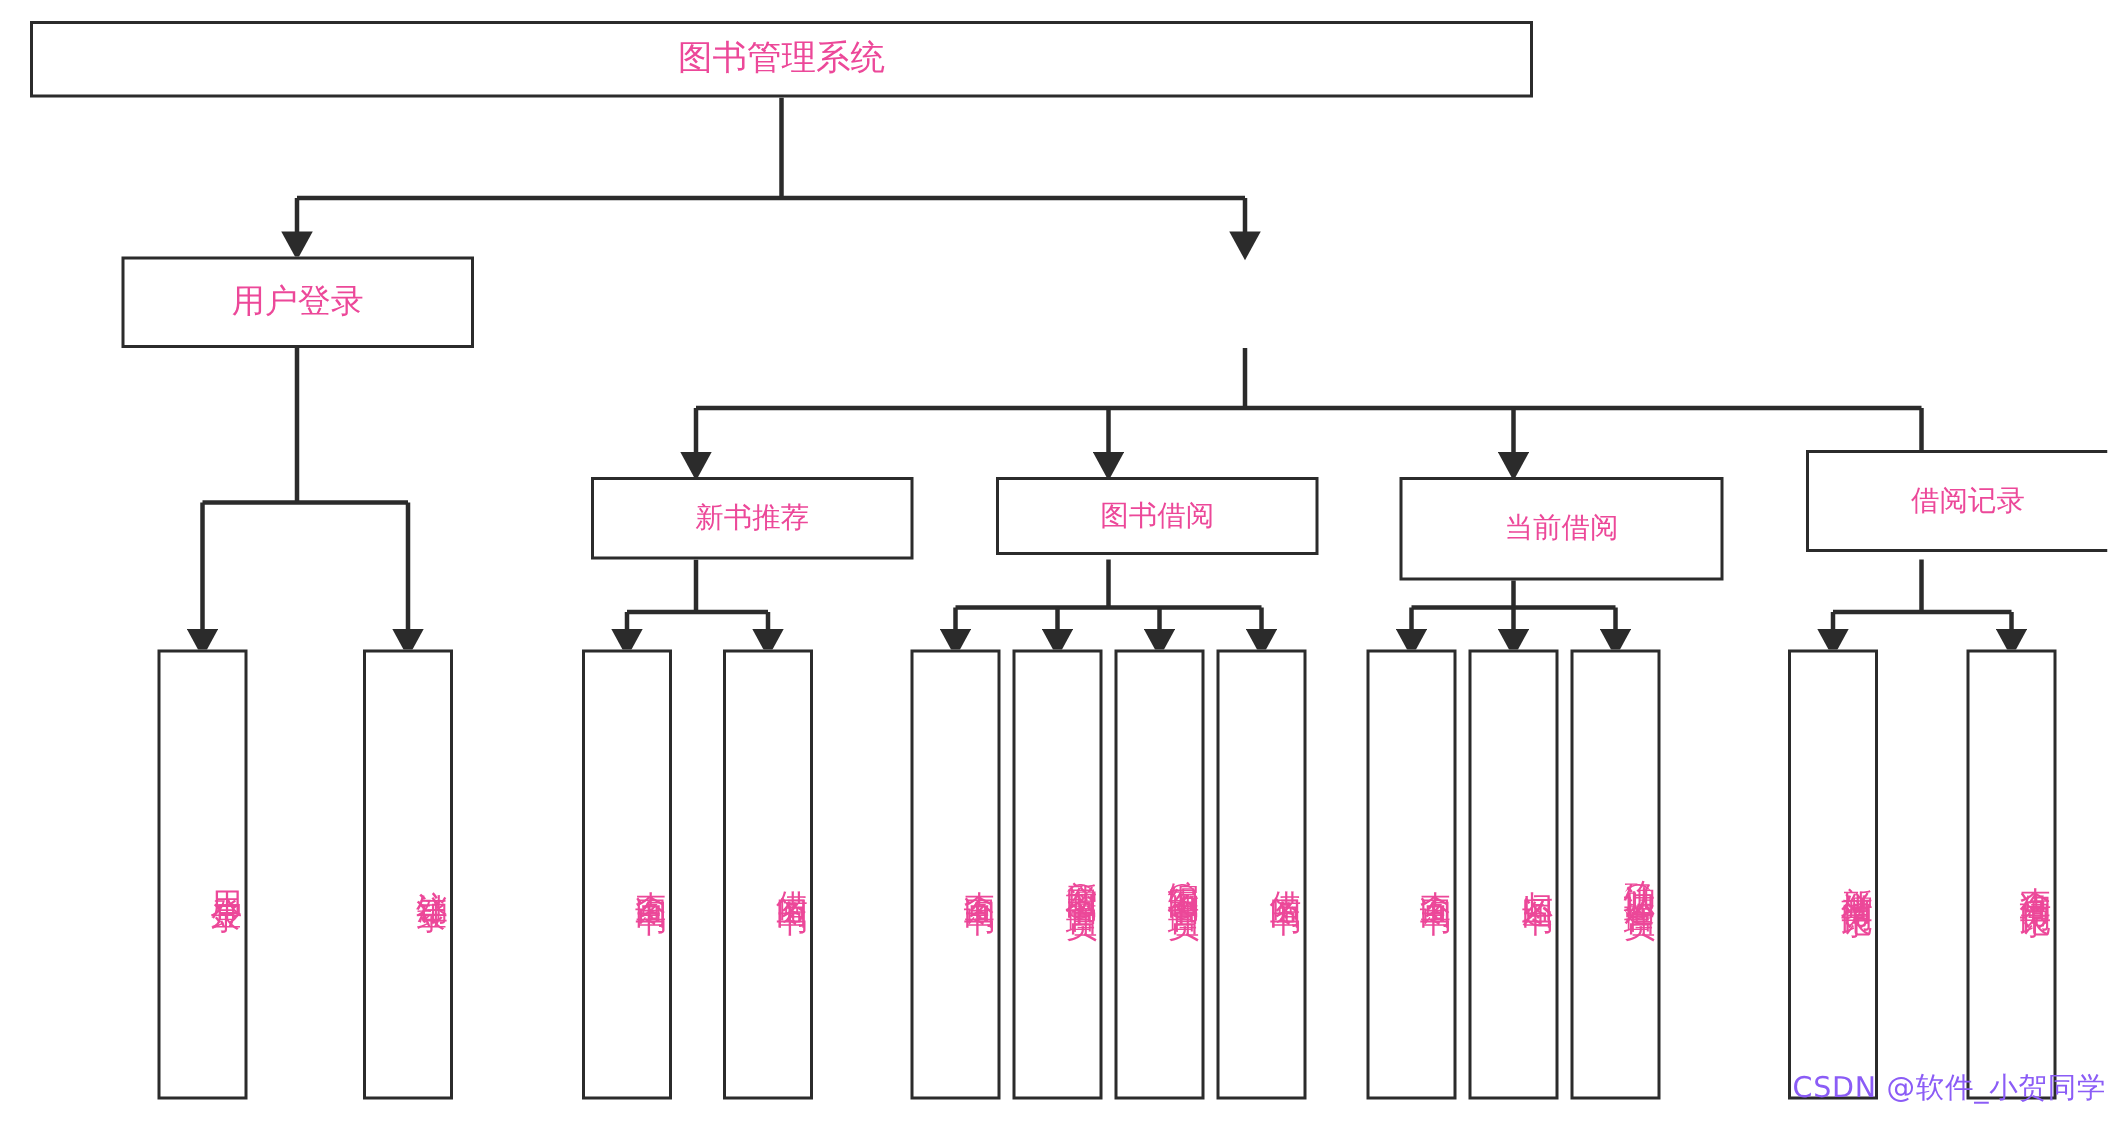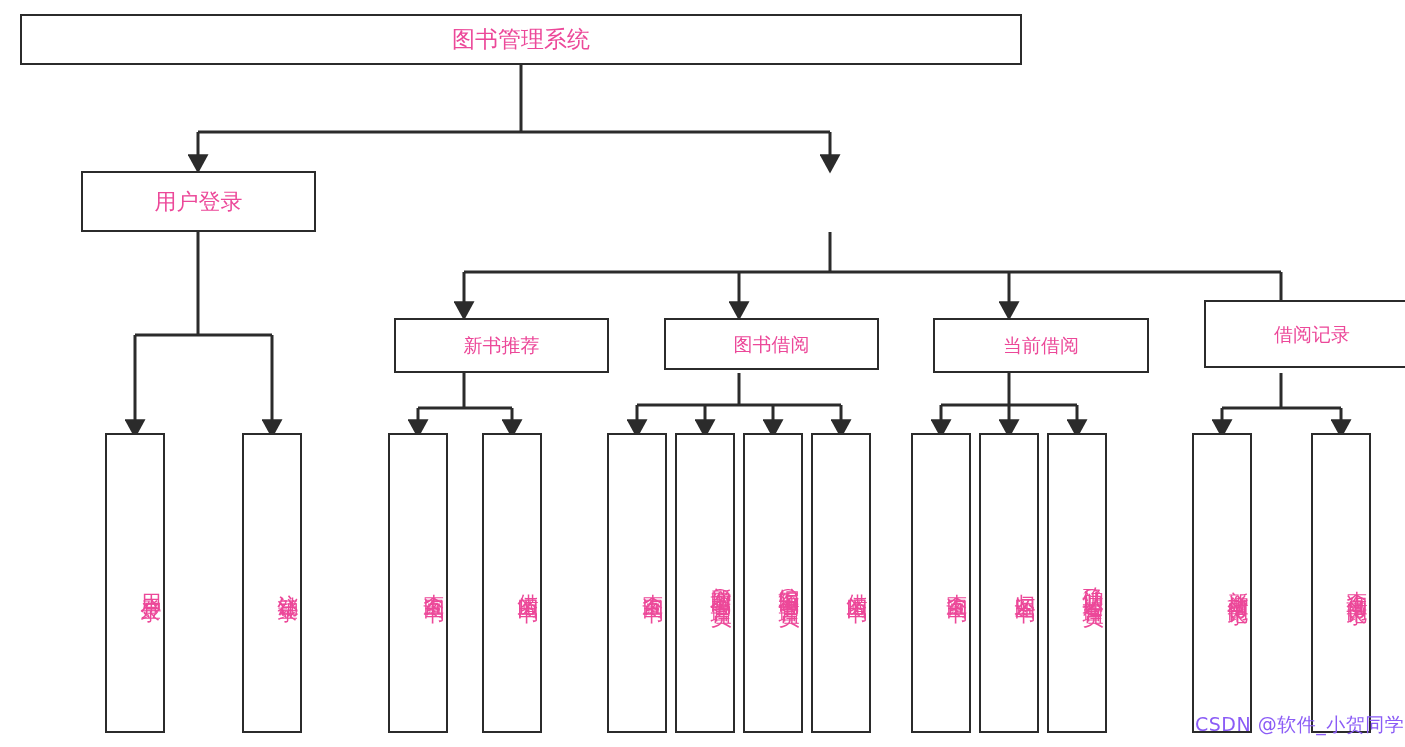--- a/index.html
+++ b/index.html
@@ -132,21 +132,21 @@
   <div class="node level-1" style="left:81px; top:171px; width:235px; height:61px;">
     <span>用户登录</span>
   </div>
 
   <div class="node level-2" style="left:362px; top:318px; width:215px; height:55px;">
     <span>新书推荐</span>
   </div>
   <div class="node level-2" style="left:632px; top:318px; width:215px; height:52px;">
     <span>图书借阅</span>
   </div>
-  <div class="node level-2" style="left:901px; top:318px; width:216px; height:55px;">
+  <div class="node level-2" style="left:901px; top:318px; width:216px; height:69px;">
     <span>当前借阅</span>
   </div>
   <div class="node level-2" style="left:1172px; top:300px; width:216px; height:68px;">
     <span>借阅记录</span>
   </div>
 
   <div class="node leaf" style="left:105px; top:433px; width:60px; height:300px;">
     <span class="leaf-text">用户登录</span>
   </div>
   <div class="node leaf" style="left:242px; top:433px; width:60px; height:300px;">

